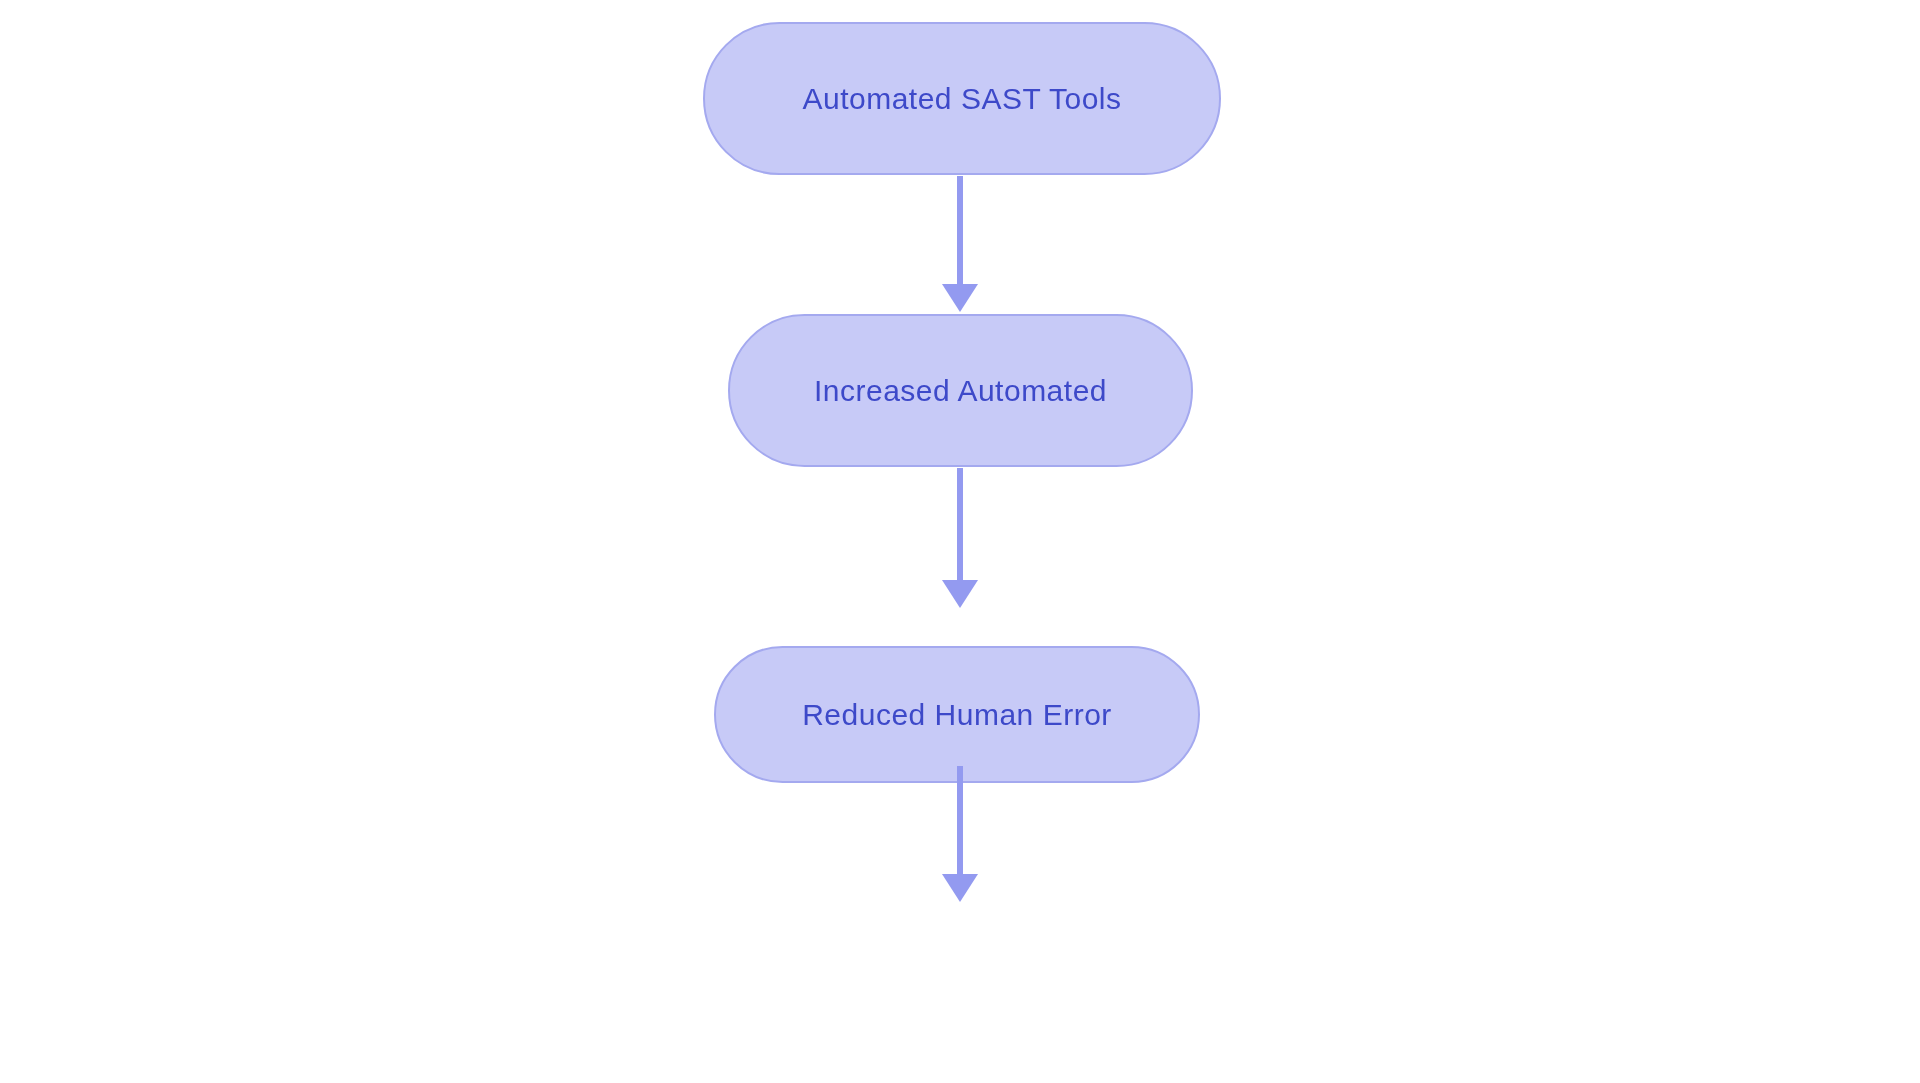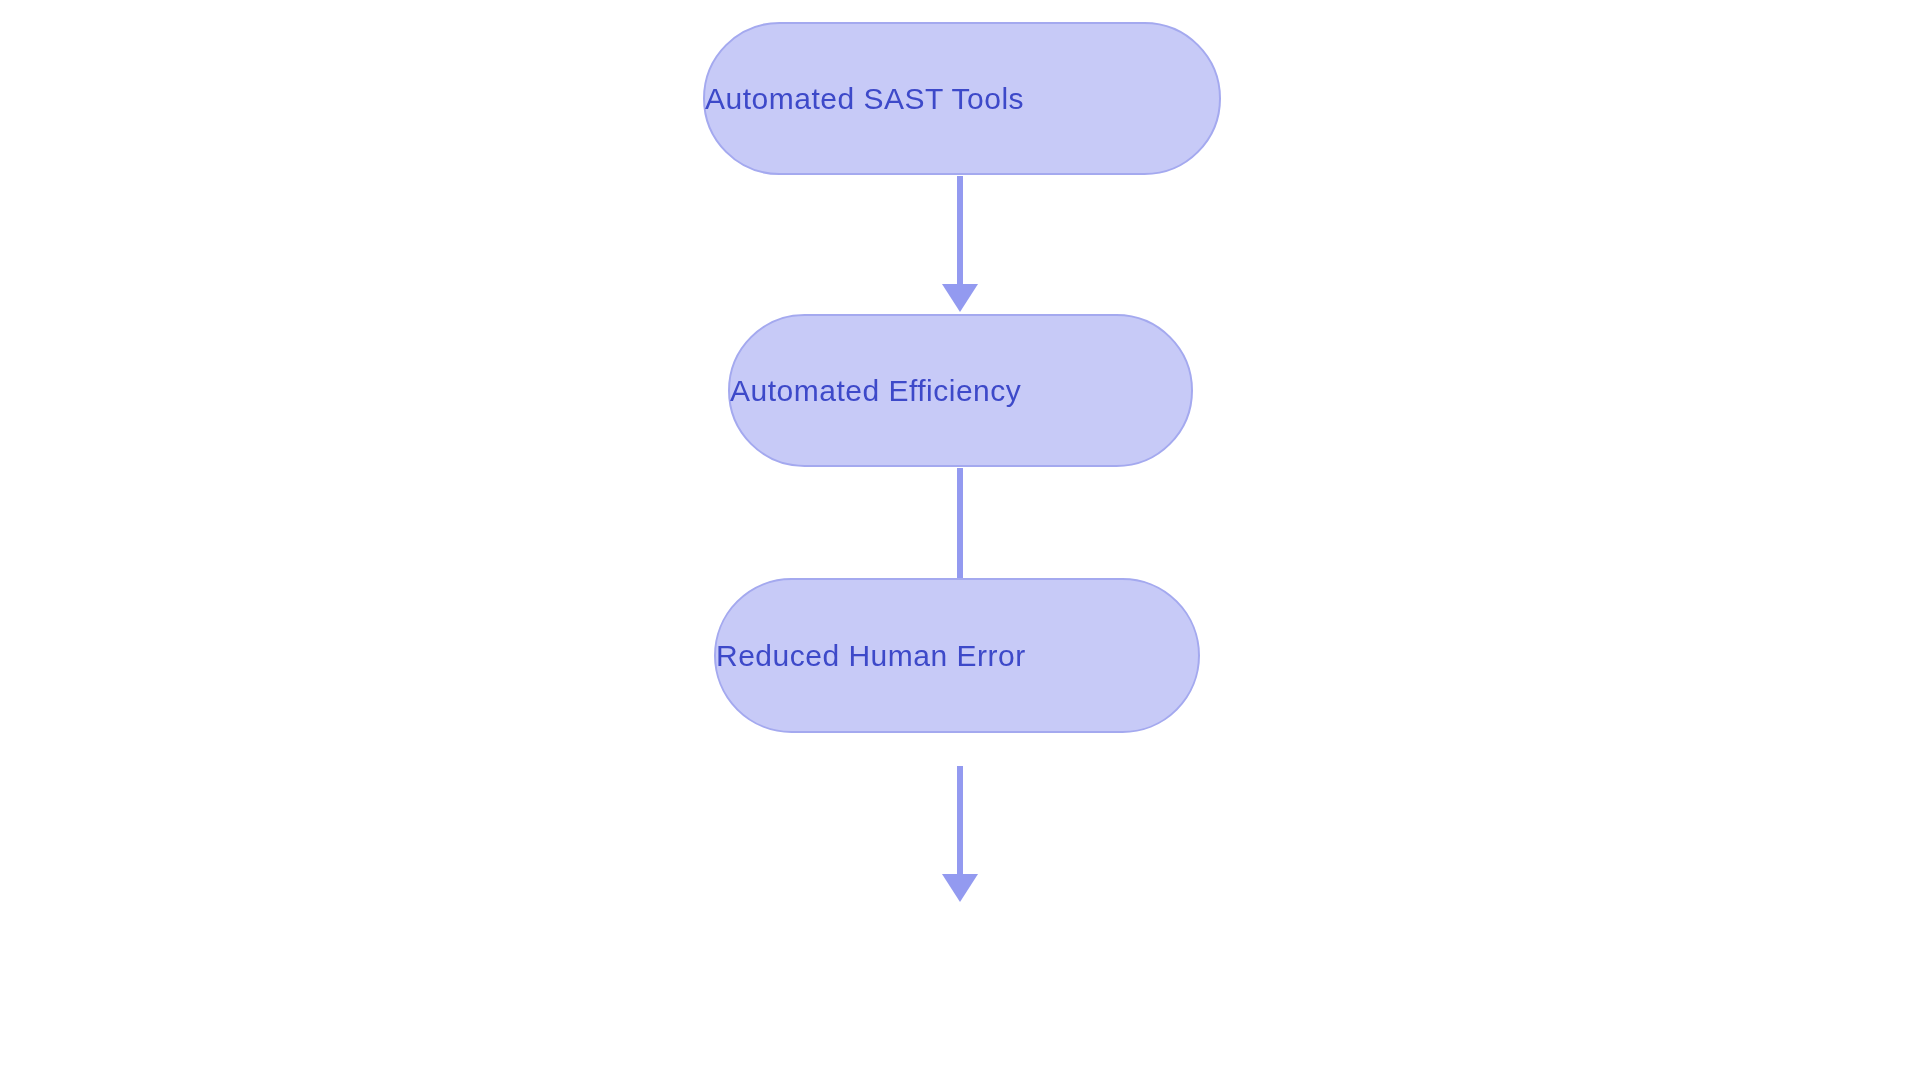--- a/index.html
+++ b/index.html
@@ -20,36 +20,36 @@
     position: relative;
     width: 1920px;
     height: 1083px;
     background: var(--background);
     overflow: hidden;
   }
   .node {
     position: absolute;
     display: flex;
     align-items: center;
-    justify-content: flex-start;
+    justify-content: center;
     background: var(--node-fill);
     border: 2px solid var(--node-border);
     border-radius: 78px;
   }
   .node .label {
     color: var(--node-text);
     font-size: 30px;
     font-weight: 500;
     letter-spacing: 0.5px;
     white-space: nowrap;
     text-align: center;
   }
   .node-1 { left: 703px; top: 22px;  width: 518px; height: 153px; }
   .node-2 { left: 728px; top: 314px; width: 465px; height: 153px; }
-  .node-3 { left: 714px; top: 578px; width: 486px; height: 155px; }
+  .node-3 { left: 714px; top: 646px; width: 486px; height: 137px; }
   .node-4 { left: 663px; top: 902px; width: 594px; height: 153px; }
 
   .connector {
     position: absolute;
     left: 942px;
     width: 36px;
     display: flex;
     flex-direction: column;
     align-items: center;
   }
@@ -77,21 +77,21 @@
   <div class="node node-1">
     <span class="label">Automated SAST Tools</span>
   </div>
 
   <div class="connector connector-1">
     <div class="line"></div>
     <div class="head"></div>
   </div>
 
   <div class="node node-2">
-    <span class="label">Automated Efficiency</span>
+    <span class="label">Increased Automated</span>
   </div>
 
   <div class="connector connector-2">
     <div class="line"></div>
     <div class="head"></div>
   </div>
 
   <div class="node node-3">
     <span class="label">Reduced Human Error</span>
   </div>

